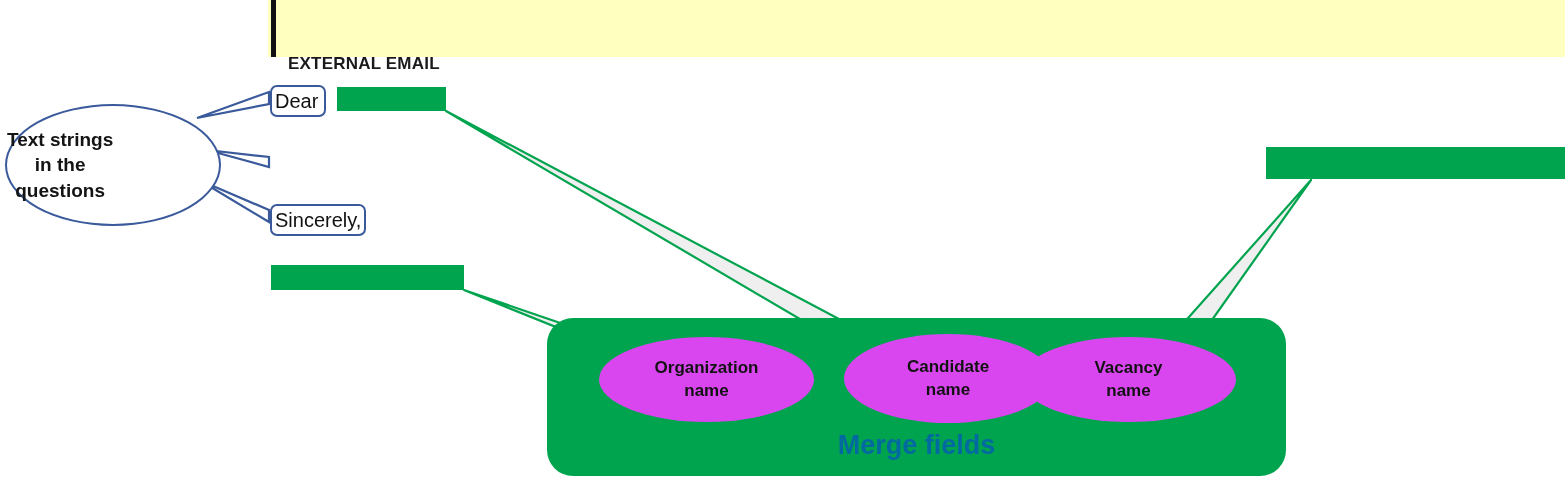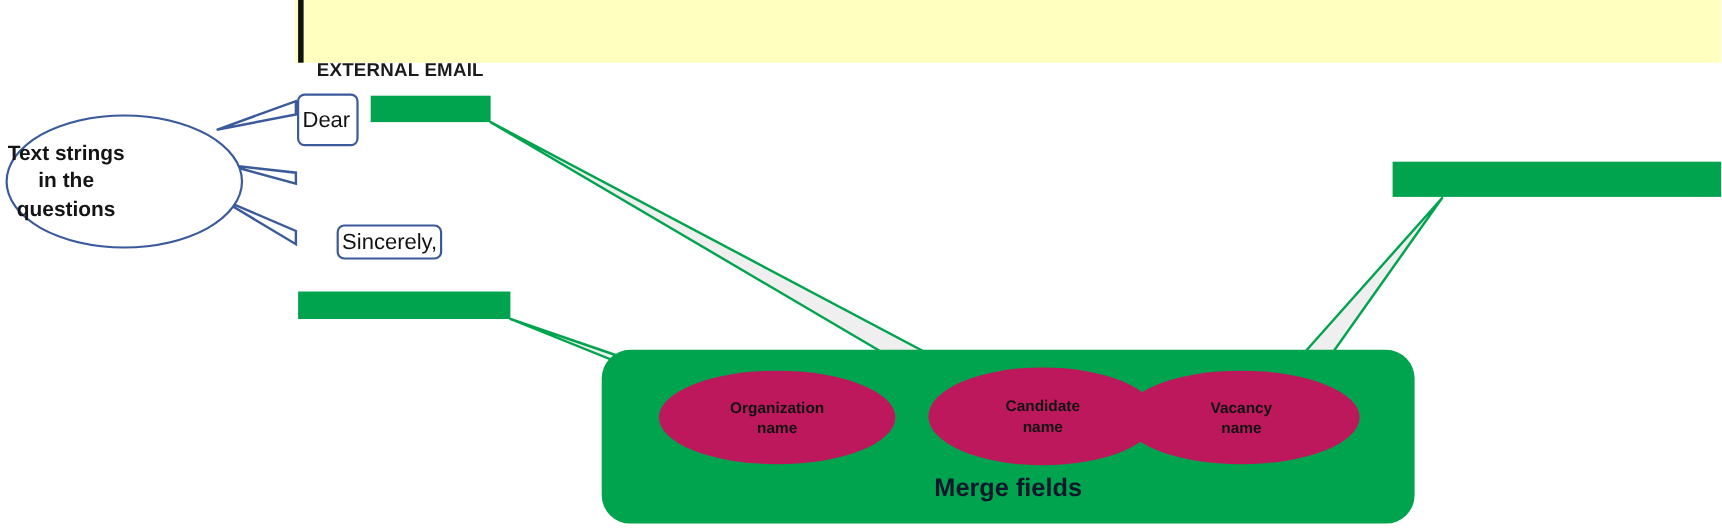--- a/index.html
+++ b/index.html
@@ -87,40 +87,39 @@
     display: flex;
     align-items: center;
     color: #111111;
     white-space: nowrap;
     overflow: hidden;
   }
   .tbox-dear {
     left: 270px;
     top: 85px;
     width: 56px;
-    height: 48px;
+    height: 32px;
     padding-left: 3px;
     font-size: 20px;
   }
   .tbox-sorry {
     left: 270px;
     top: 146px;
     width: 986px;
     height: 33px;
     padding-left: 3px;
     font-size: 18.5px;
   }
   .tbox-sincerely {
     left: 270px;
     top: 204px;
     width: 96px;
     height: 32px;
     padding-left: 3px;
     font-size: 20px;
-    margin-left: 36px;
   }
 
   
   .gbar {
     position: absolute;
     background: #00a44e;
   }
   .gbar-dear     { left: 337px;  top: 87px;  width: 109px; height: 24px; }
   .gbar-vacancy  { left: 1266px; top: 147px; width: 299px; height: 32px; }
   .gbar-org      { left: 271px;  top: 265px; width: 193px; height: 25px; }
@@ -134,33 +133,33 @@
     height: 158px;
     background: #00a44e;
     border-radius: 26px;
   }
   .merge-title {
     position: absolute;
     left: 547px;
     top: 430px;
     width: 739px;
     text-align: center;
-    font-size: 23px;
-    font-weight: bold;
-    color: #0f172a;
+    font-size: 27px;
+    font-weight: bold;
+    color: #0369a1;
   }
   .mf-ellipse {
     position: absolute;
-    background: #be185d;
+    background: #d946ef;
     border-radius: 50%;
     display: flex;
     align-items: center;
     justify-content: center;
     text-align: center;
-    font-size: 14px;
+    font-size: 17px;
     font-weight: bold;
     color: #121212;
     line-height: 1.3;
   }
   .mf-org     { left: 599px; top: 337px; width: 215px; height: 85px; }
   .mf-cand    { left: 844px; top: 334px; width: 208px; height: 89px; }
   .mf-vac     { left: 1021px; top: 337px; width: 215px; height: 85px; }
 </style>
 </head>
 <body>

